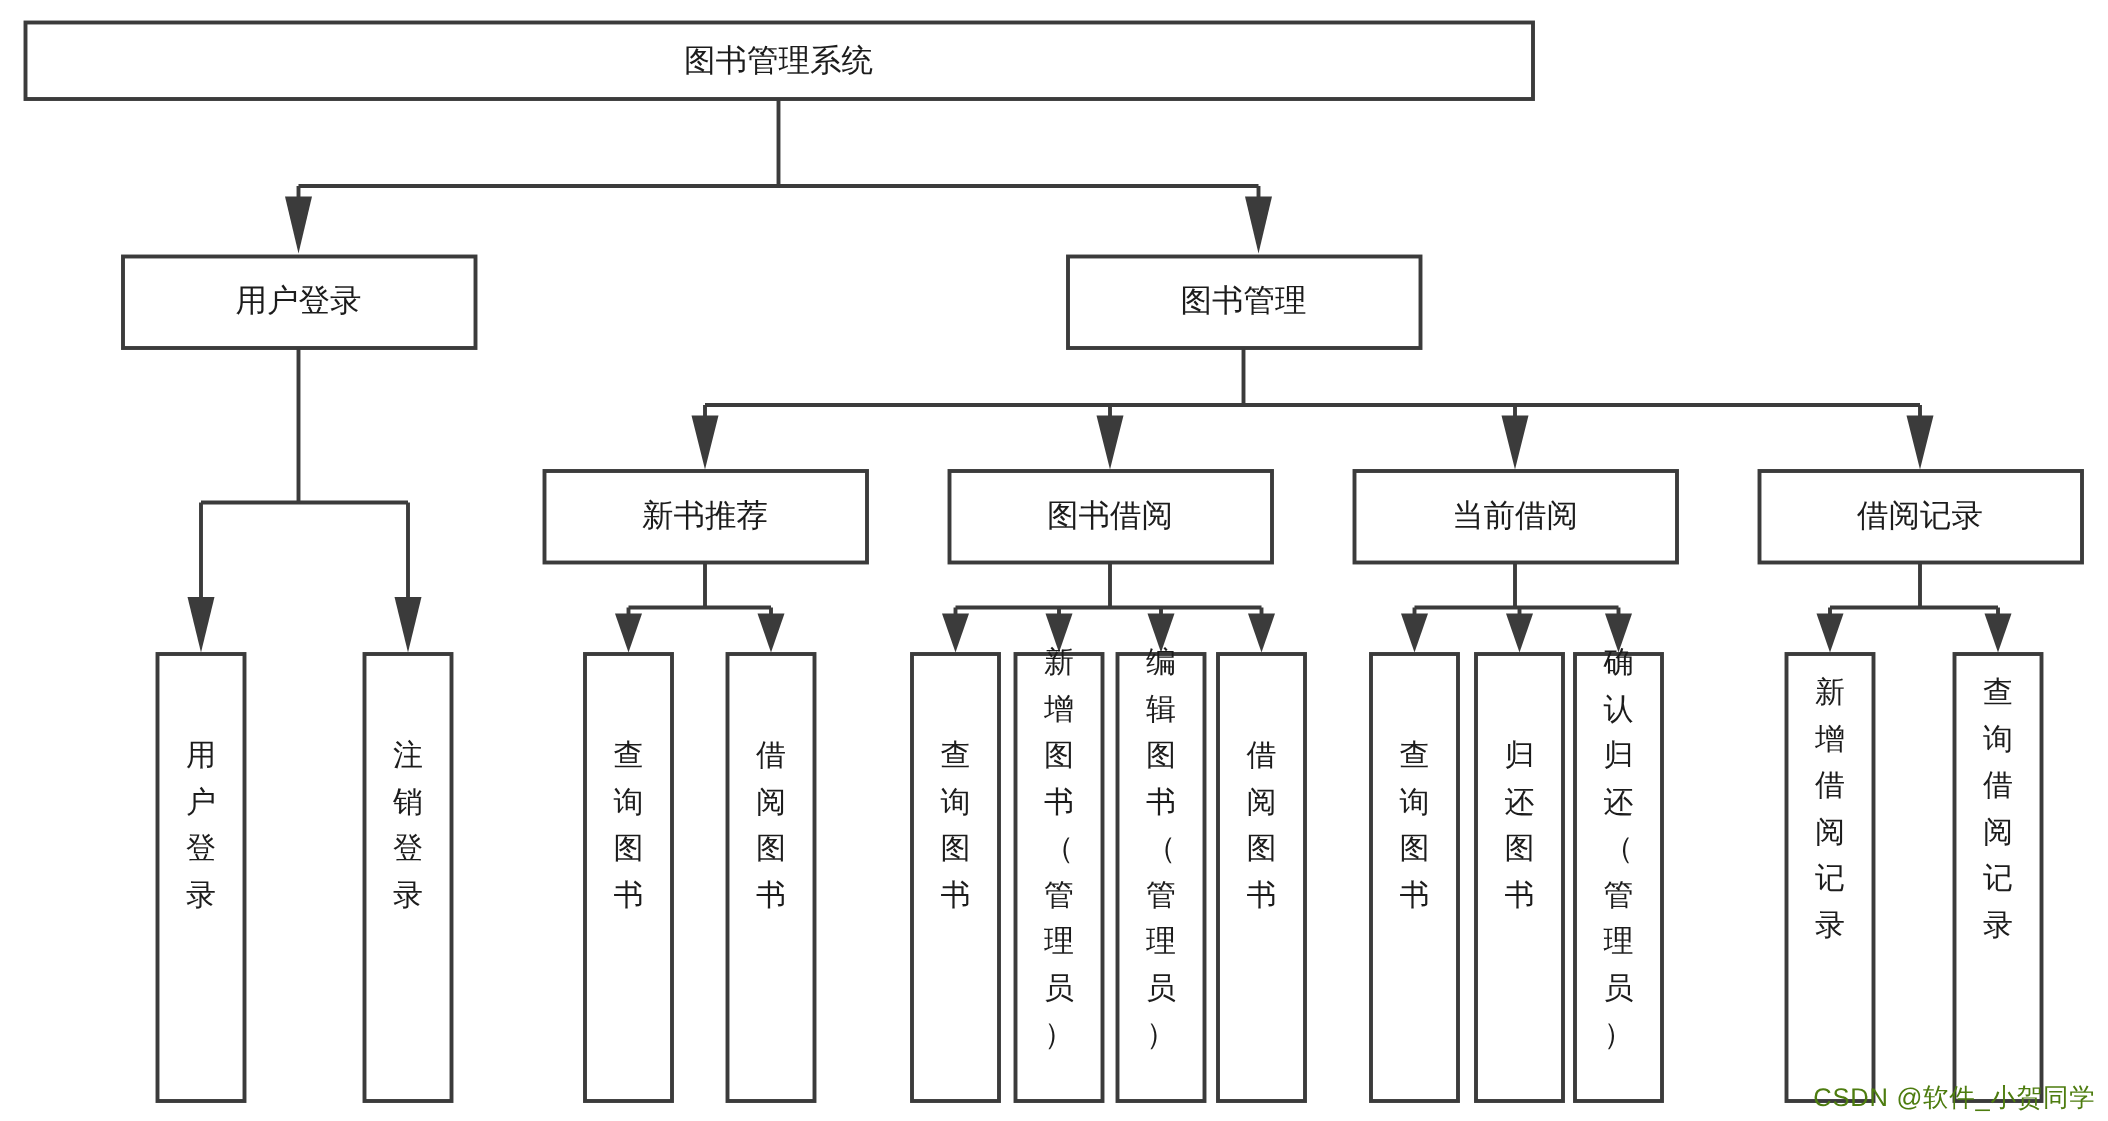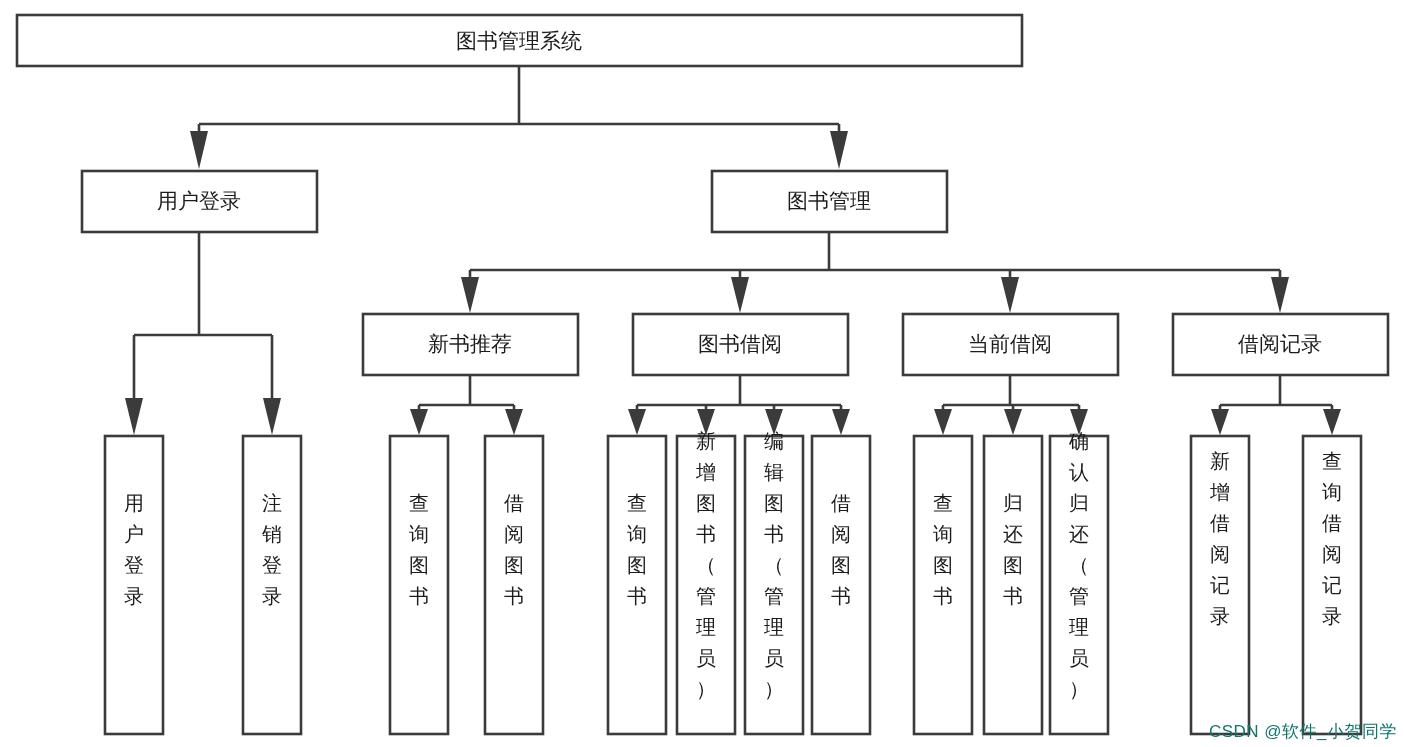--- a/index.html
+++ b/index.html
@@ -53,21 +53,21 @@
     font-family: "Liberation Sans", sans-serif;
     font-size: 20px;
     text-anchor: middle;
   }
   .watermark {
     position: absolute;
     right: 8px;
     bottom: 4px;
     font-family: "Liberation Sans", sans-serif;
     font-size: 17px;
-    color: #0f766e;
+    color: #4d7c0f;
     white-space: nowrap;
     letter-spacing: 0.5px;
   }
 </style>
 </head>
 <body>
 
 <div id="diagram-root">
 
   <svg id="tree-svg" viewBox="0 0 1405 747">

